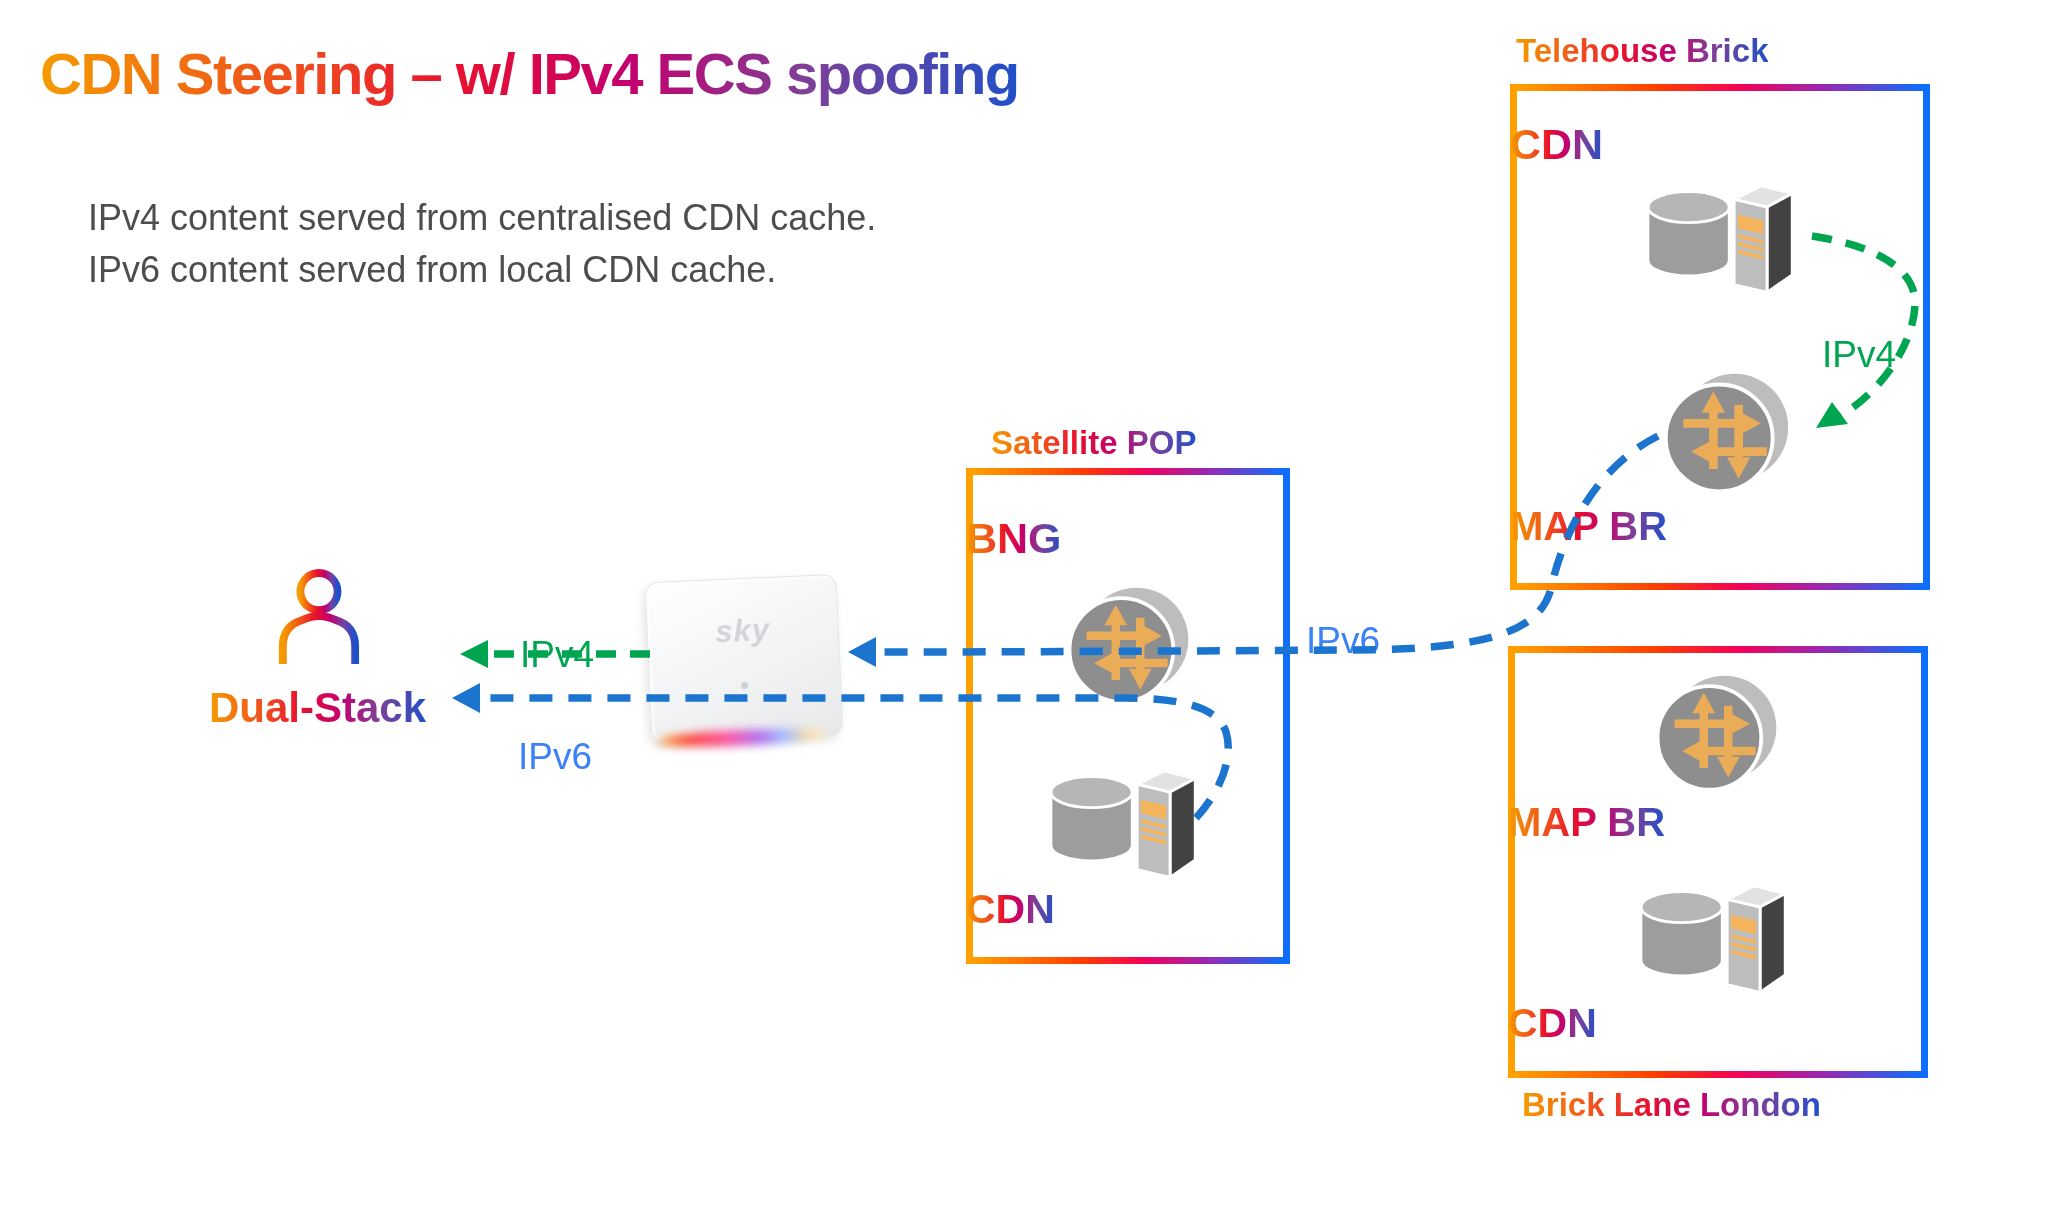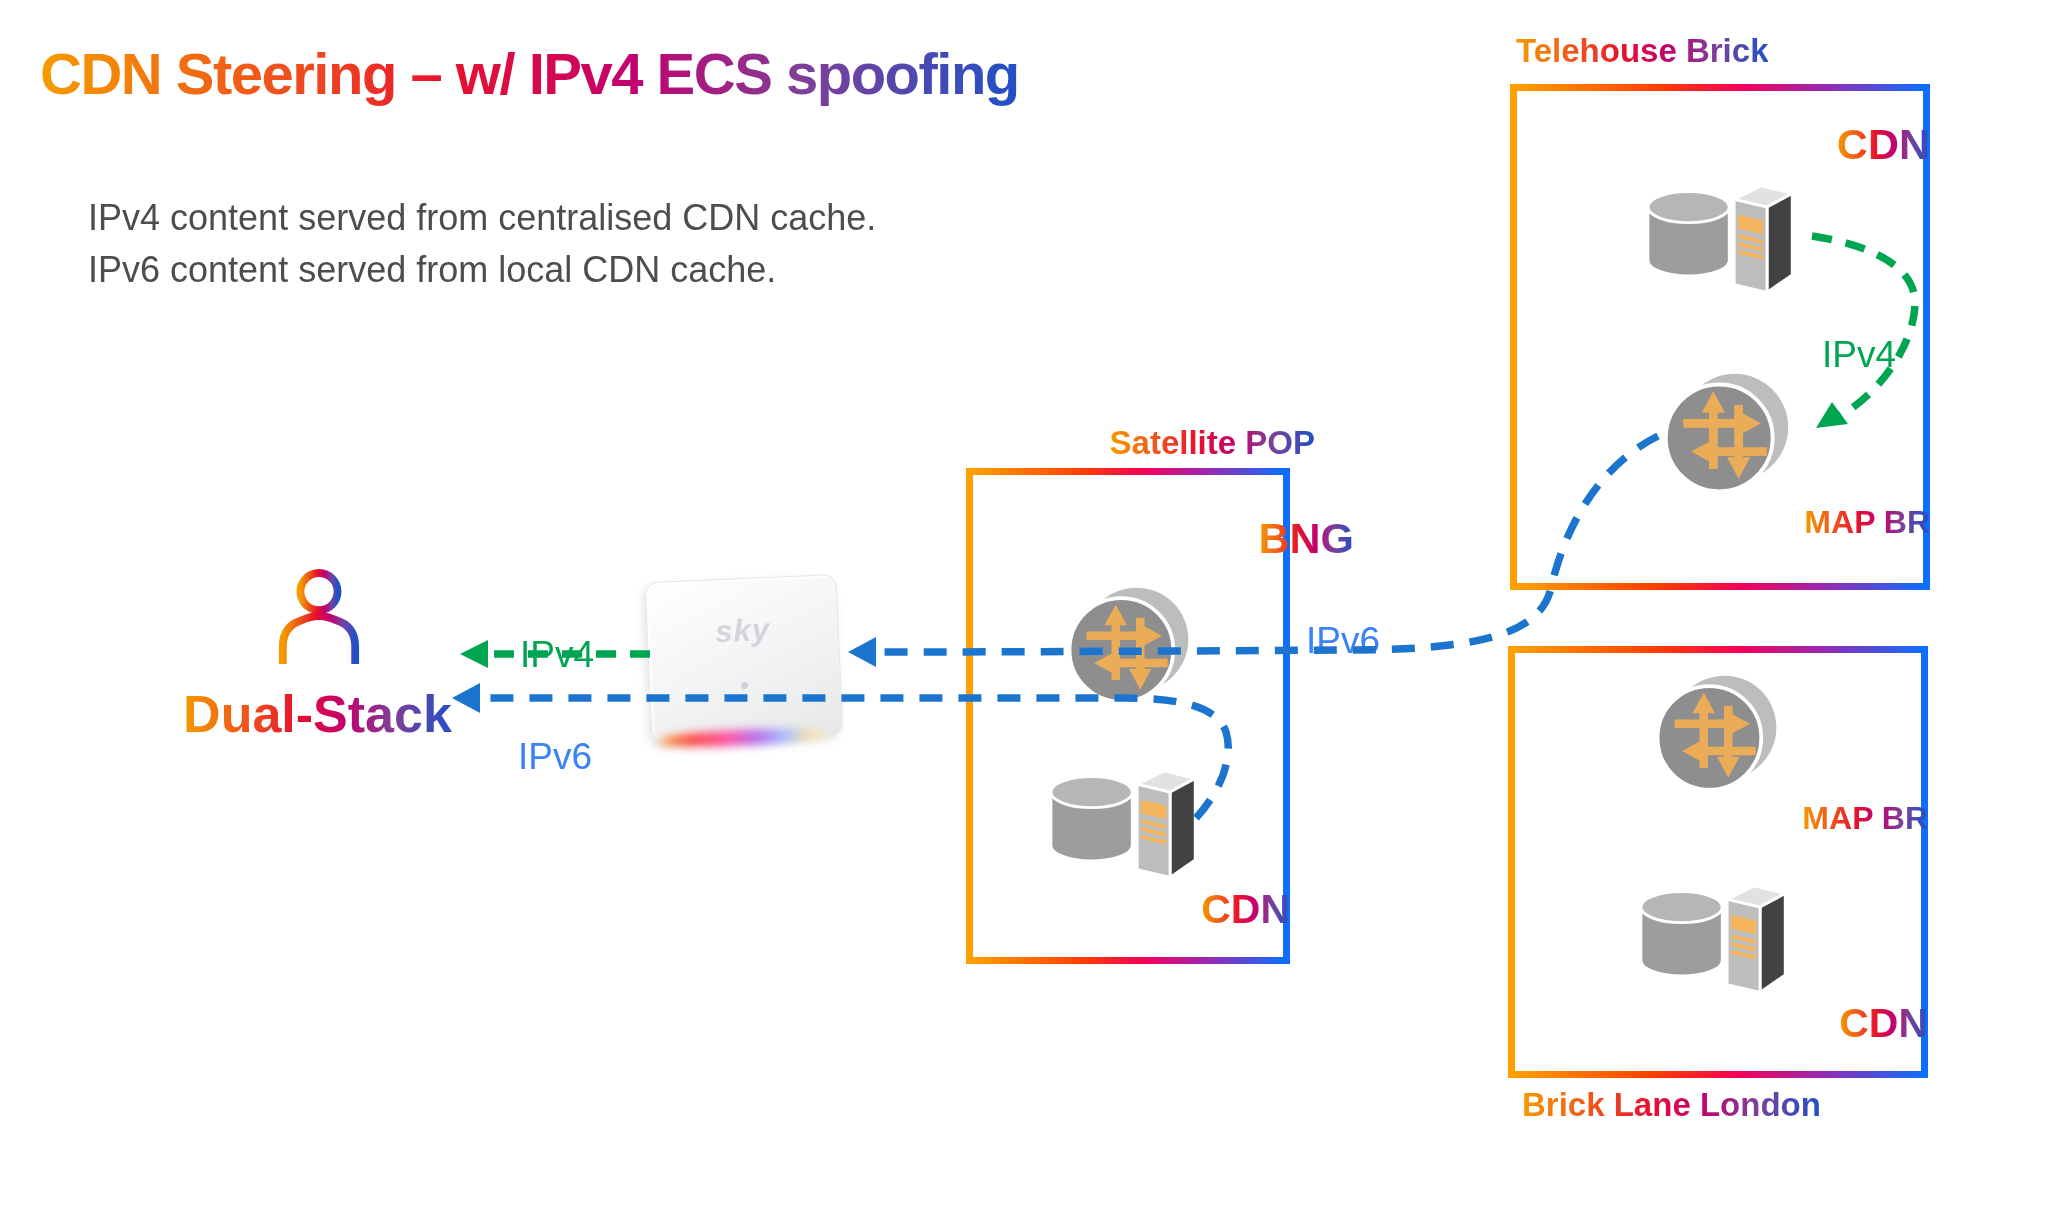--- a/index.html
+++ b/index.html
@@ -21,29 +21,29 @@
   .subtitle{
     left:88px;top:192px;font-size:36px;line-height:52px;color:#4d4d4d;
   }
   
   .sitebox{
     border:7px solid;
     border-image:linear-gradient(90deg,#FFA000 0%,#FF3D00 35%,#F50057 55%,#9C27B0 75%,#0D6EFD 100%) 1;
     background:transparent;
   }
   .boxtitle{font-size:33px;white-space:nowrap;}
-  .centerlab{text-align:right;}
+  .centerlab{text-align:left;}
   .lab-bng{font-size:43px;}
   .lab-cdn{font-size:41px;}
-  .lab-mapbr{font-size:32px;}
+  .lab-mapbr{font-size:40px;}
   .flowlab{font-size:37px;font-weight:500;white-space:nowrap;margin-top:28px;}
   .flowlab.green{color:#00A551;}
   .flowlab.blue{color:#3b82f6;}
   .eyeballs{width:335px;left:150px;top:682px;text-align:center;line-height:1.25;}
-  .eyeballs span{font-size:52px;}
+  .eyeballs span{font-size:42px;}
   
   .skyhub{
     left:648px;top:578px;width:190px;height:160px;
     transform:rotate(-2.5deg);
     border-radius:14px;
     background:linear-gradient(155deg,#ffffff 0%,#f2f3f5 55%,#e7e8ea 100%);
     box-shadow:-3px 4px 10px rgba(0,0,0,0.10), inset 2px 2px 3px #ffffff;
     border:1px solid #e3e4e6;
   }
   .skyhub .logo{

